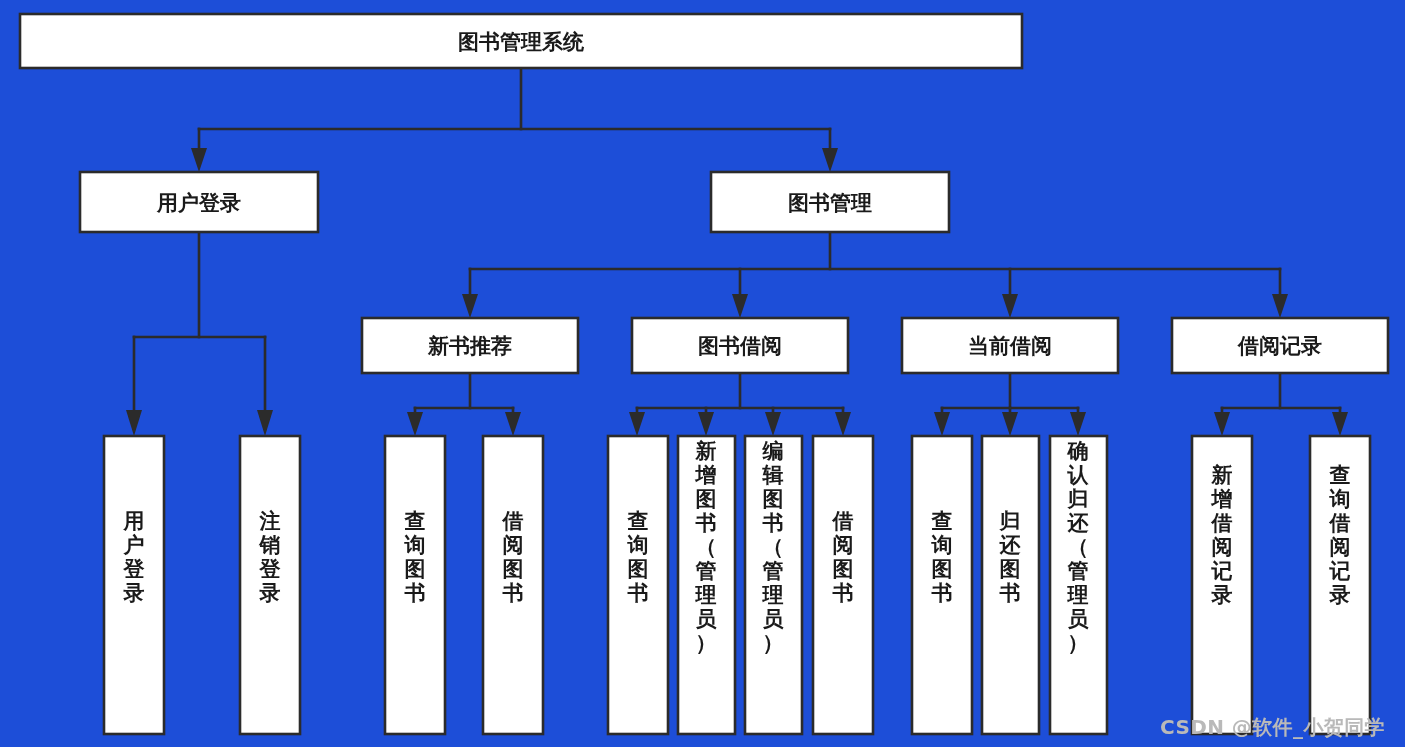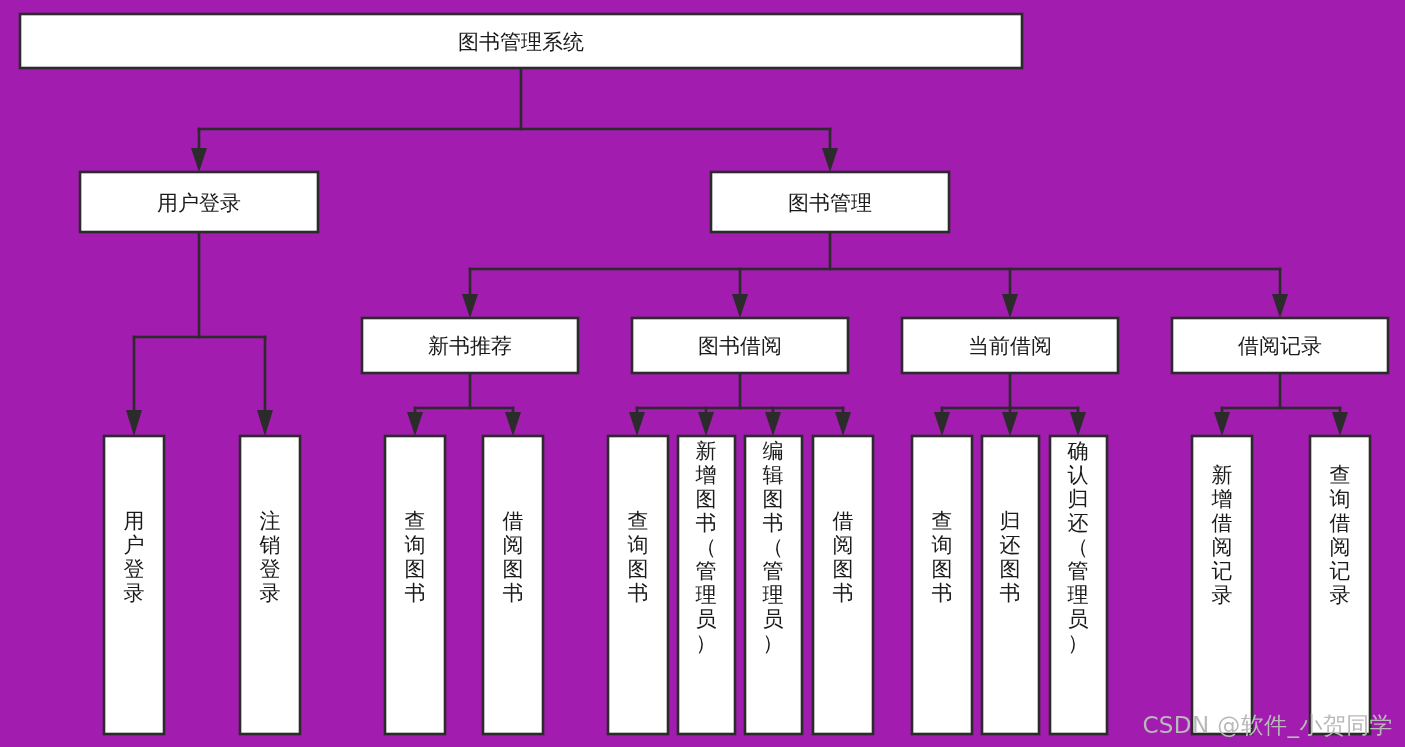--- a/index.html
+++ b/index.html
@@ -11,21 +11,22 @@
   body {
     font-family: "DejaVu Sans", "Liberation Sans", sans-serif;
     width: 1405px;
     height: 747px;
     overflow: hidden;
   }
   #diagram-root {
     position: relative;
     width: 1405px;
     height: 747px;
-    background: #a21caf;
+    background: #1d4ed8;
+    font-weight: bold;
   }
   svg.diagram-canvas {
     position: absolute;
     top: 0;
     left: 0;
     width: 1405px;
     height: 747px;
     display: block;
   }
   .node-box {
@@ -51,24 +52,24 @@
     dominant-baseline: central;
   }
   .node-label-v {
     font-family: "DejaVu Sans", "Liberation Sans", sans-serif;
     font-size: 21px;
     fill: #1a1a1a;
     text-anchor: middle;
   }
   .watermark-text {
     position: absolute;
-    right: 12px;
+    right: 20px;
     bottom: 6px;
     font-family: "DejaVu Sans", "Liberation Sans", sans-serif;
-    font-size: 23px;
+    font-size: 20px;
     color: #b9b9b9;
     letter-spacing: 0.4px;
     white-space: nowrap;
     user-select: none;
   }
 </style>
 </head>
 <body>
 
 <div id="diagram-root">

